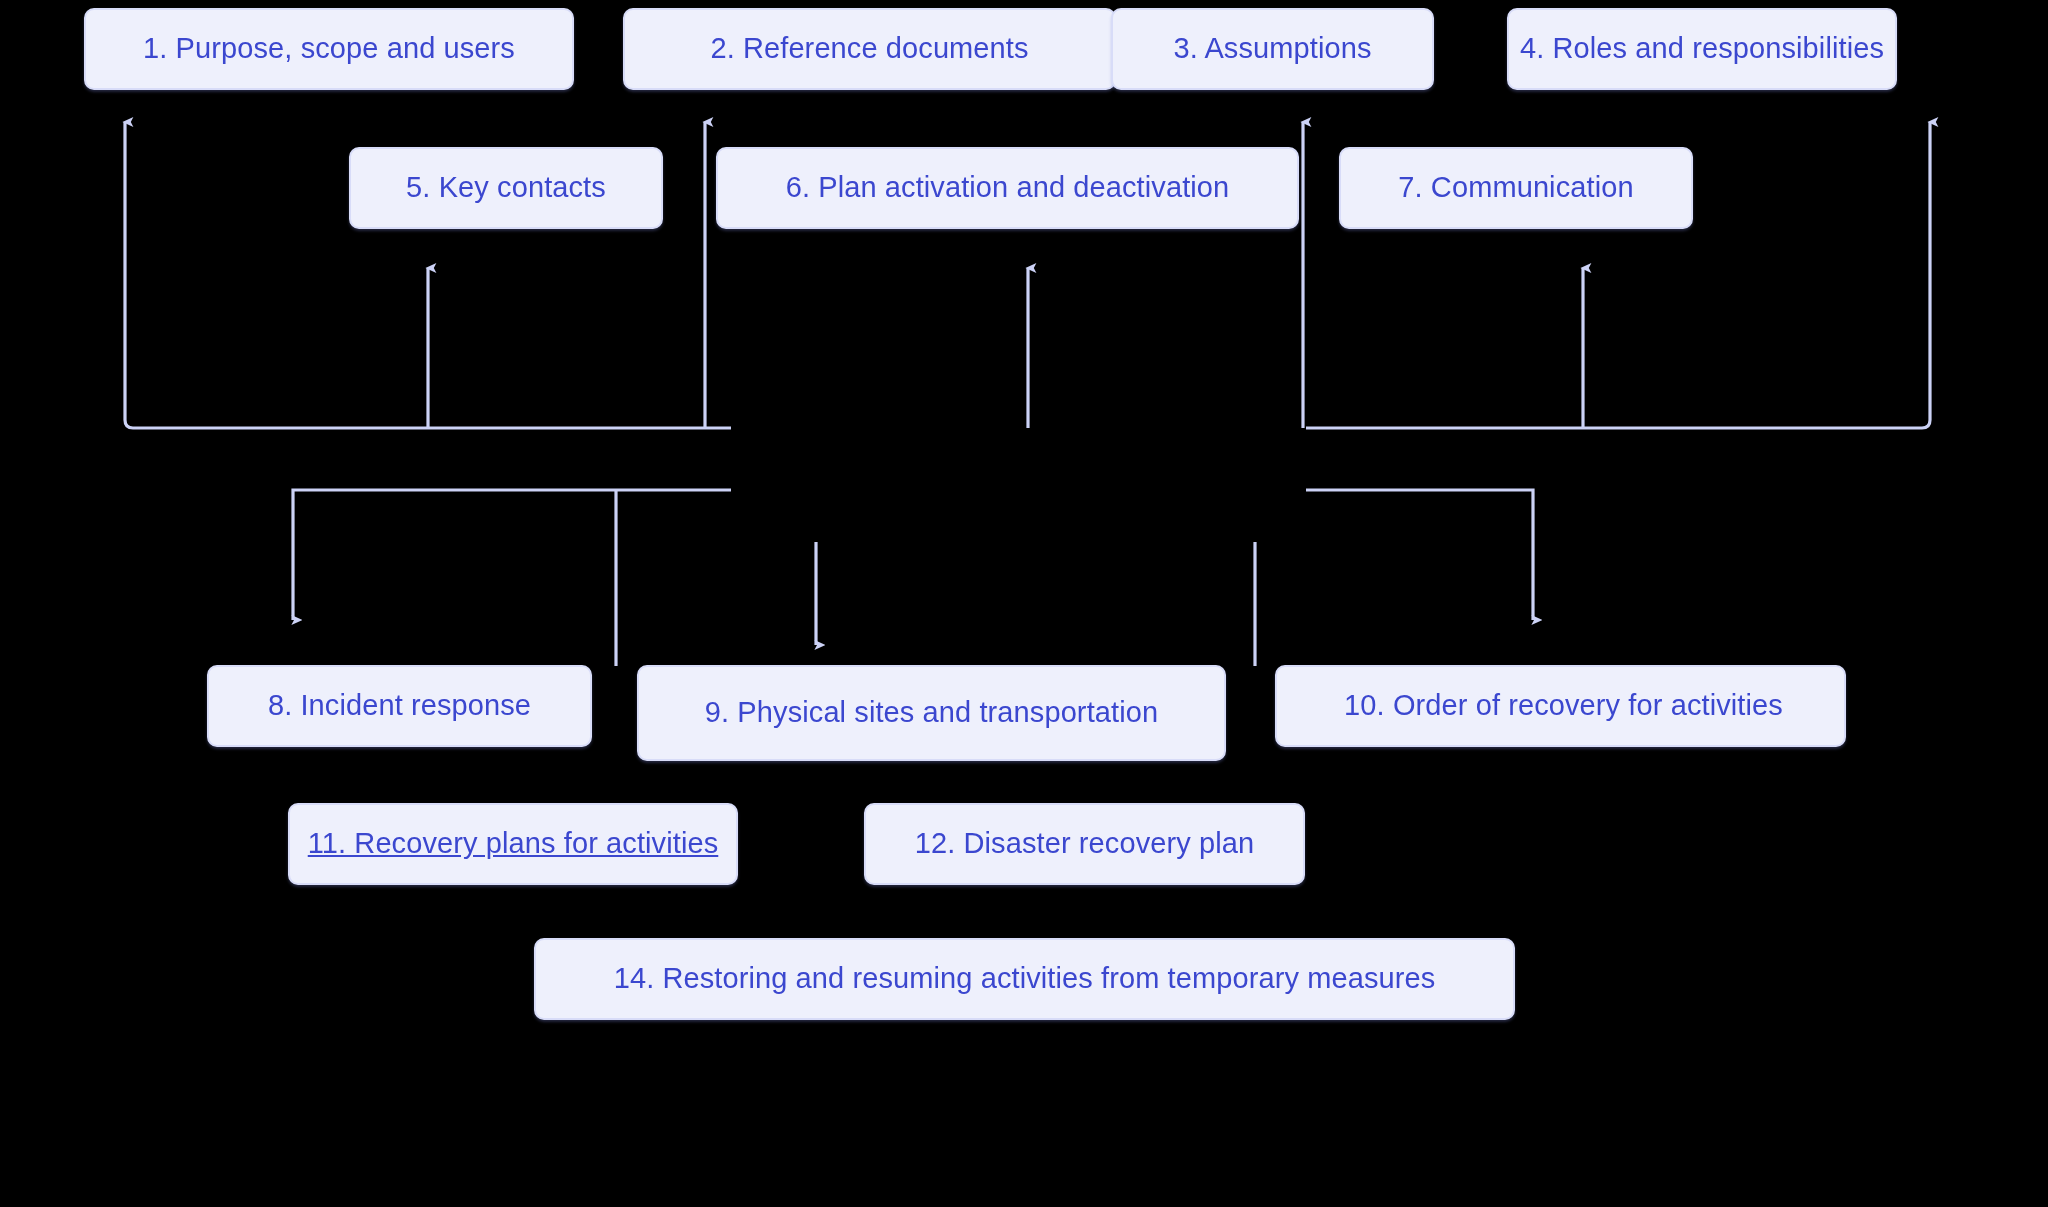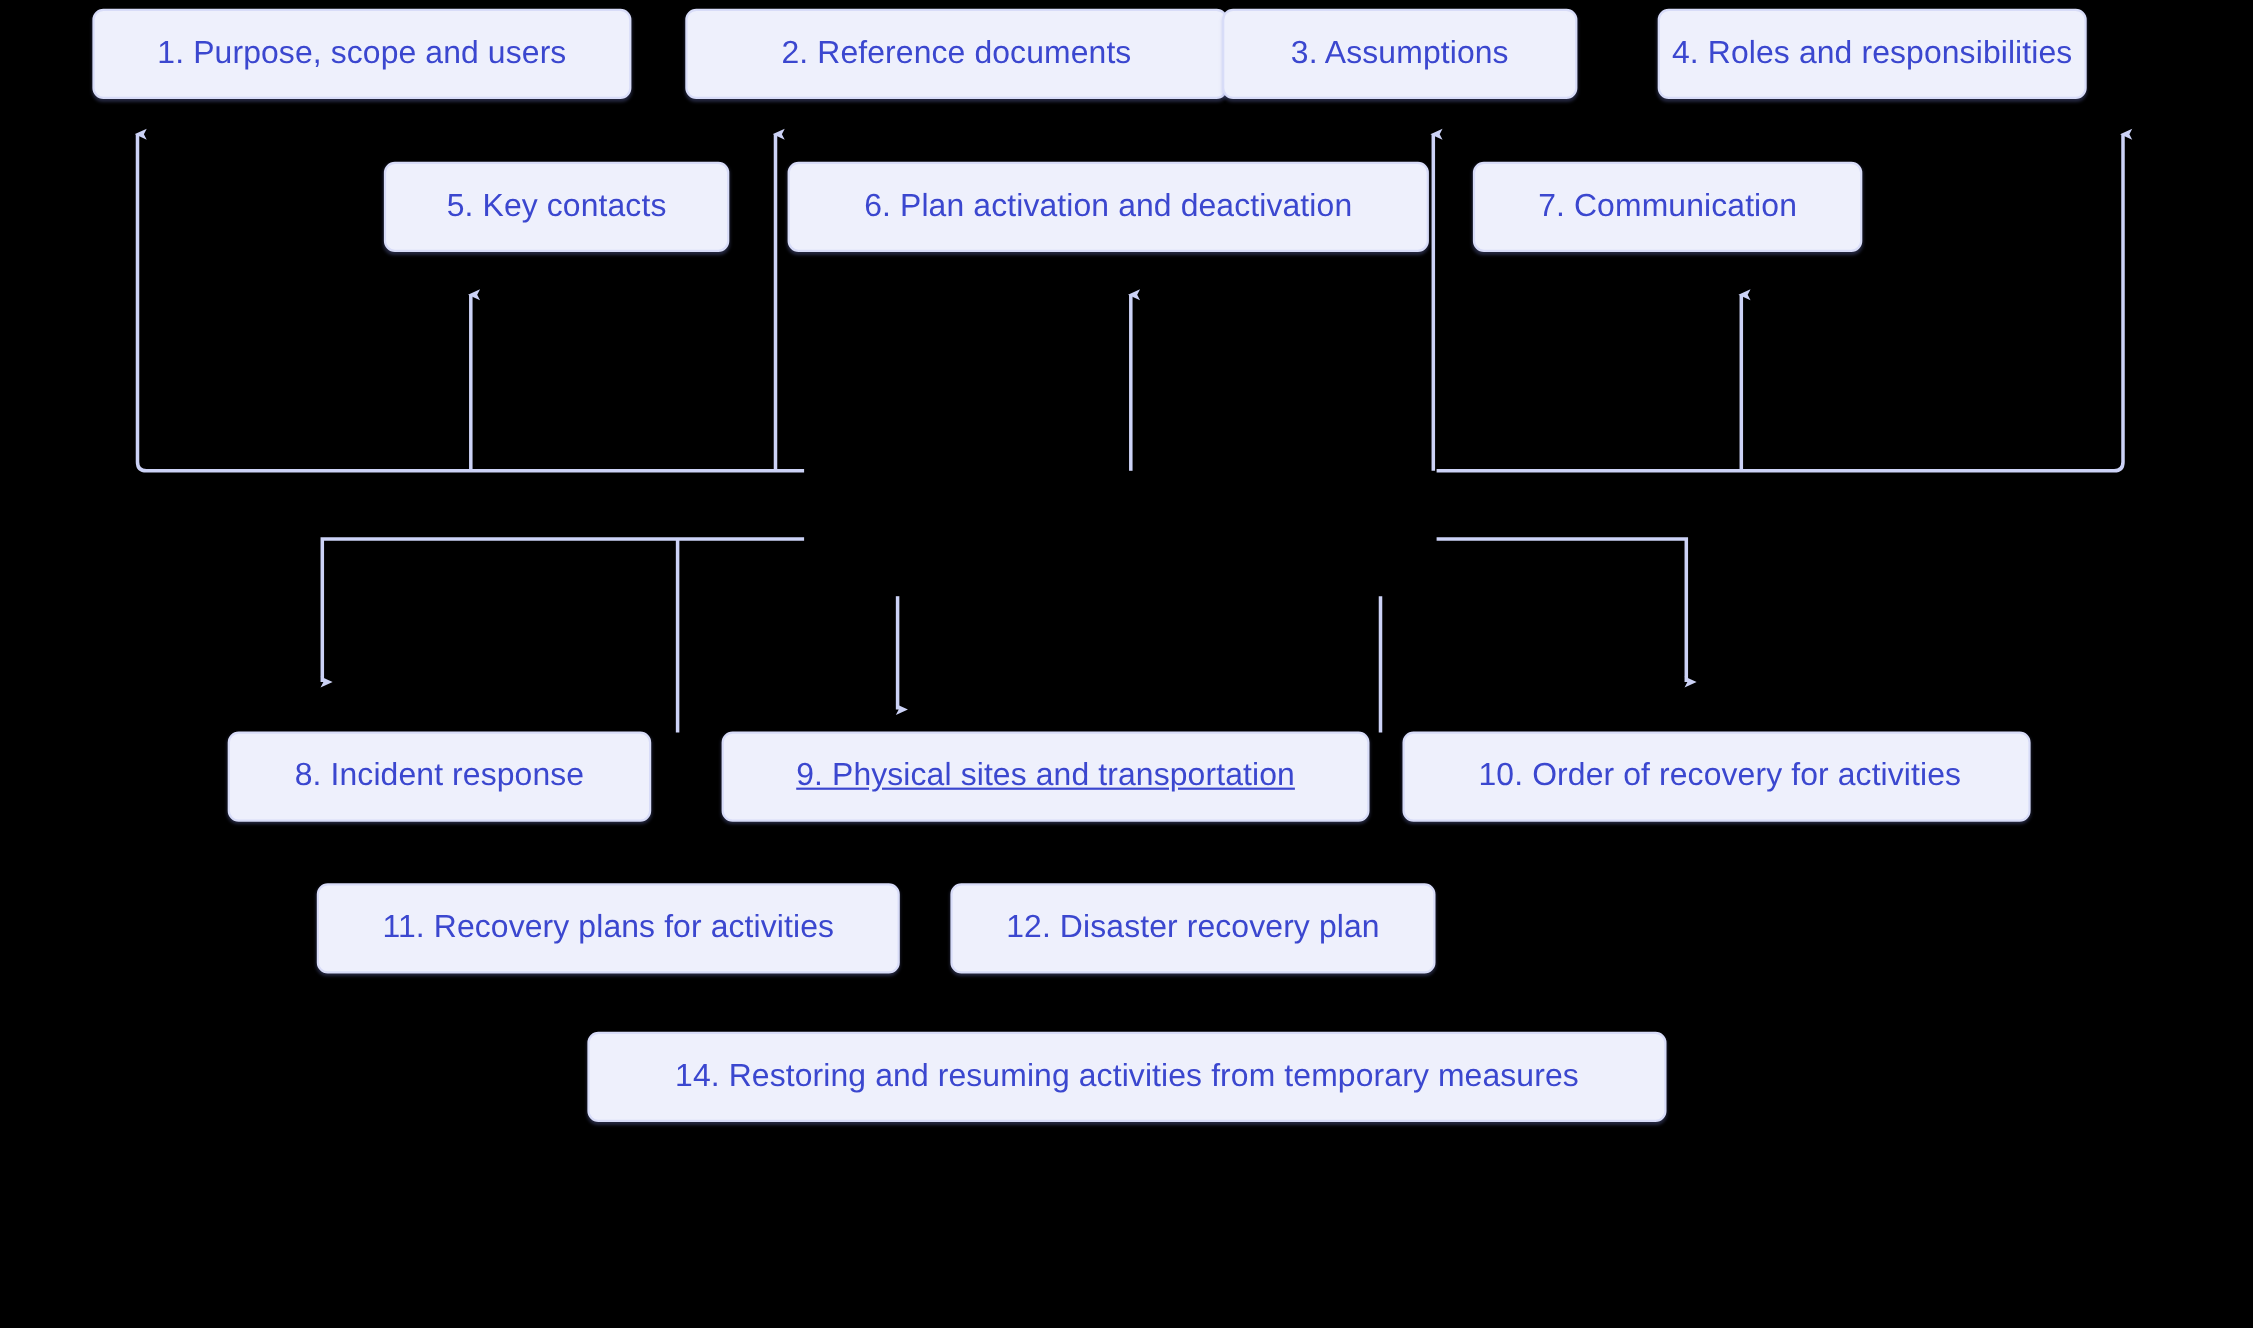--- a/index.html
+++ b/index.html
@@ -116,29 +116,29 @@
   </div>
 
   <div class="node" style="left:1339px; top:147px; width:354px; height:82px;">
     <span>7. Communication</span>
   </div>
 
   <div class="node" style="left:207px; top:665px; width:385px; height:82px;">
     <span>8. Incident response</span>
   </div>
 
-  <div class="node" style="left:656px; top:665px; width:589px; height:82px;text-decoration:underline;">
+  <div class="node" style="left:637px; top:665px; width:589px; height:96px;">
     <span>9. Physical sites and transportation</span>
   </div>
 
   <div class="node" style="left:1275px; top:665px; width:571px; height:82px;padding-left:28px;">
     <span>10. Order of recovery for activities</span>
   </div>
 
-  <div class="node" style="left:288px; top:803px; width:530px; height:82px;">
+  <div class="node" style="left:288px; top:803px; width:450px; height:82px;text-decoration:underline;">
     <span>11. Recovery plans for activities</span>
   </div>
 
   <div class="node" style="left:864px; top:803px; width:441px; height:82px;">
     <span>12. Disaster recovery plan</span>
   </div>
 
 
   <div class="node" style="left:534px; top:938px; width:981px; height:82px;">
     <span>14. Restoring and resuming activities from temporary measures</span>

